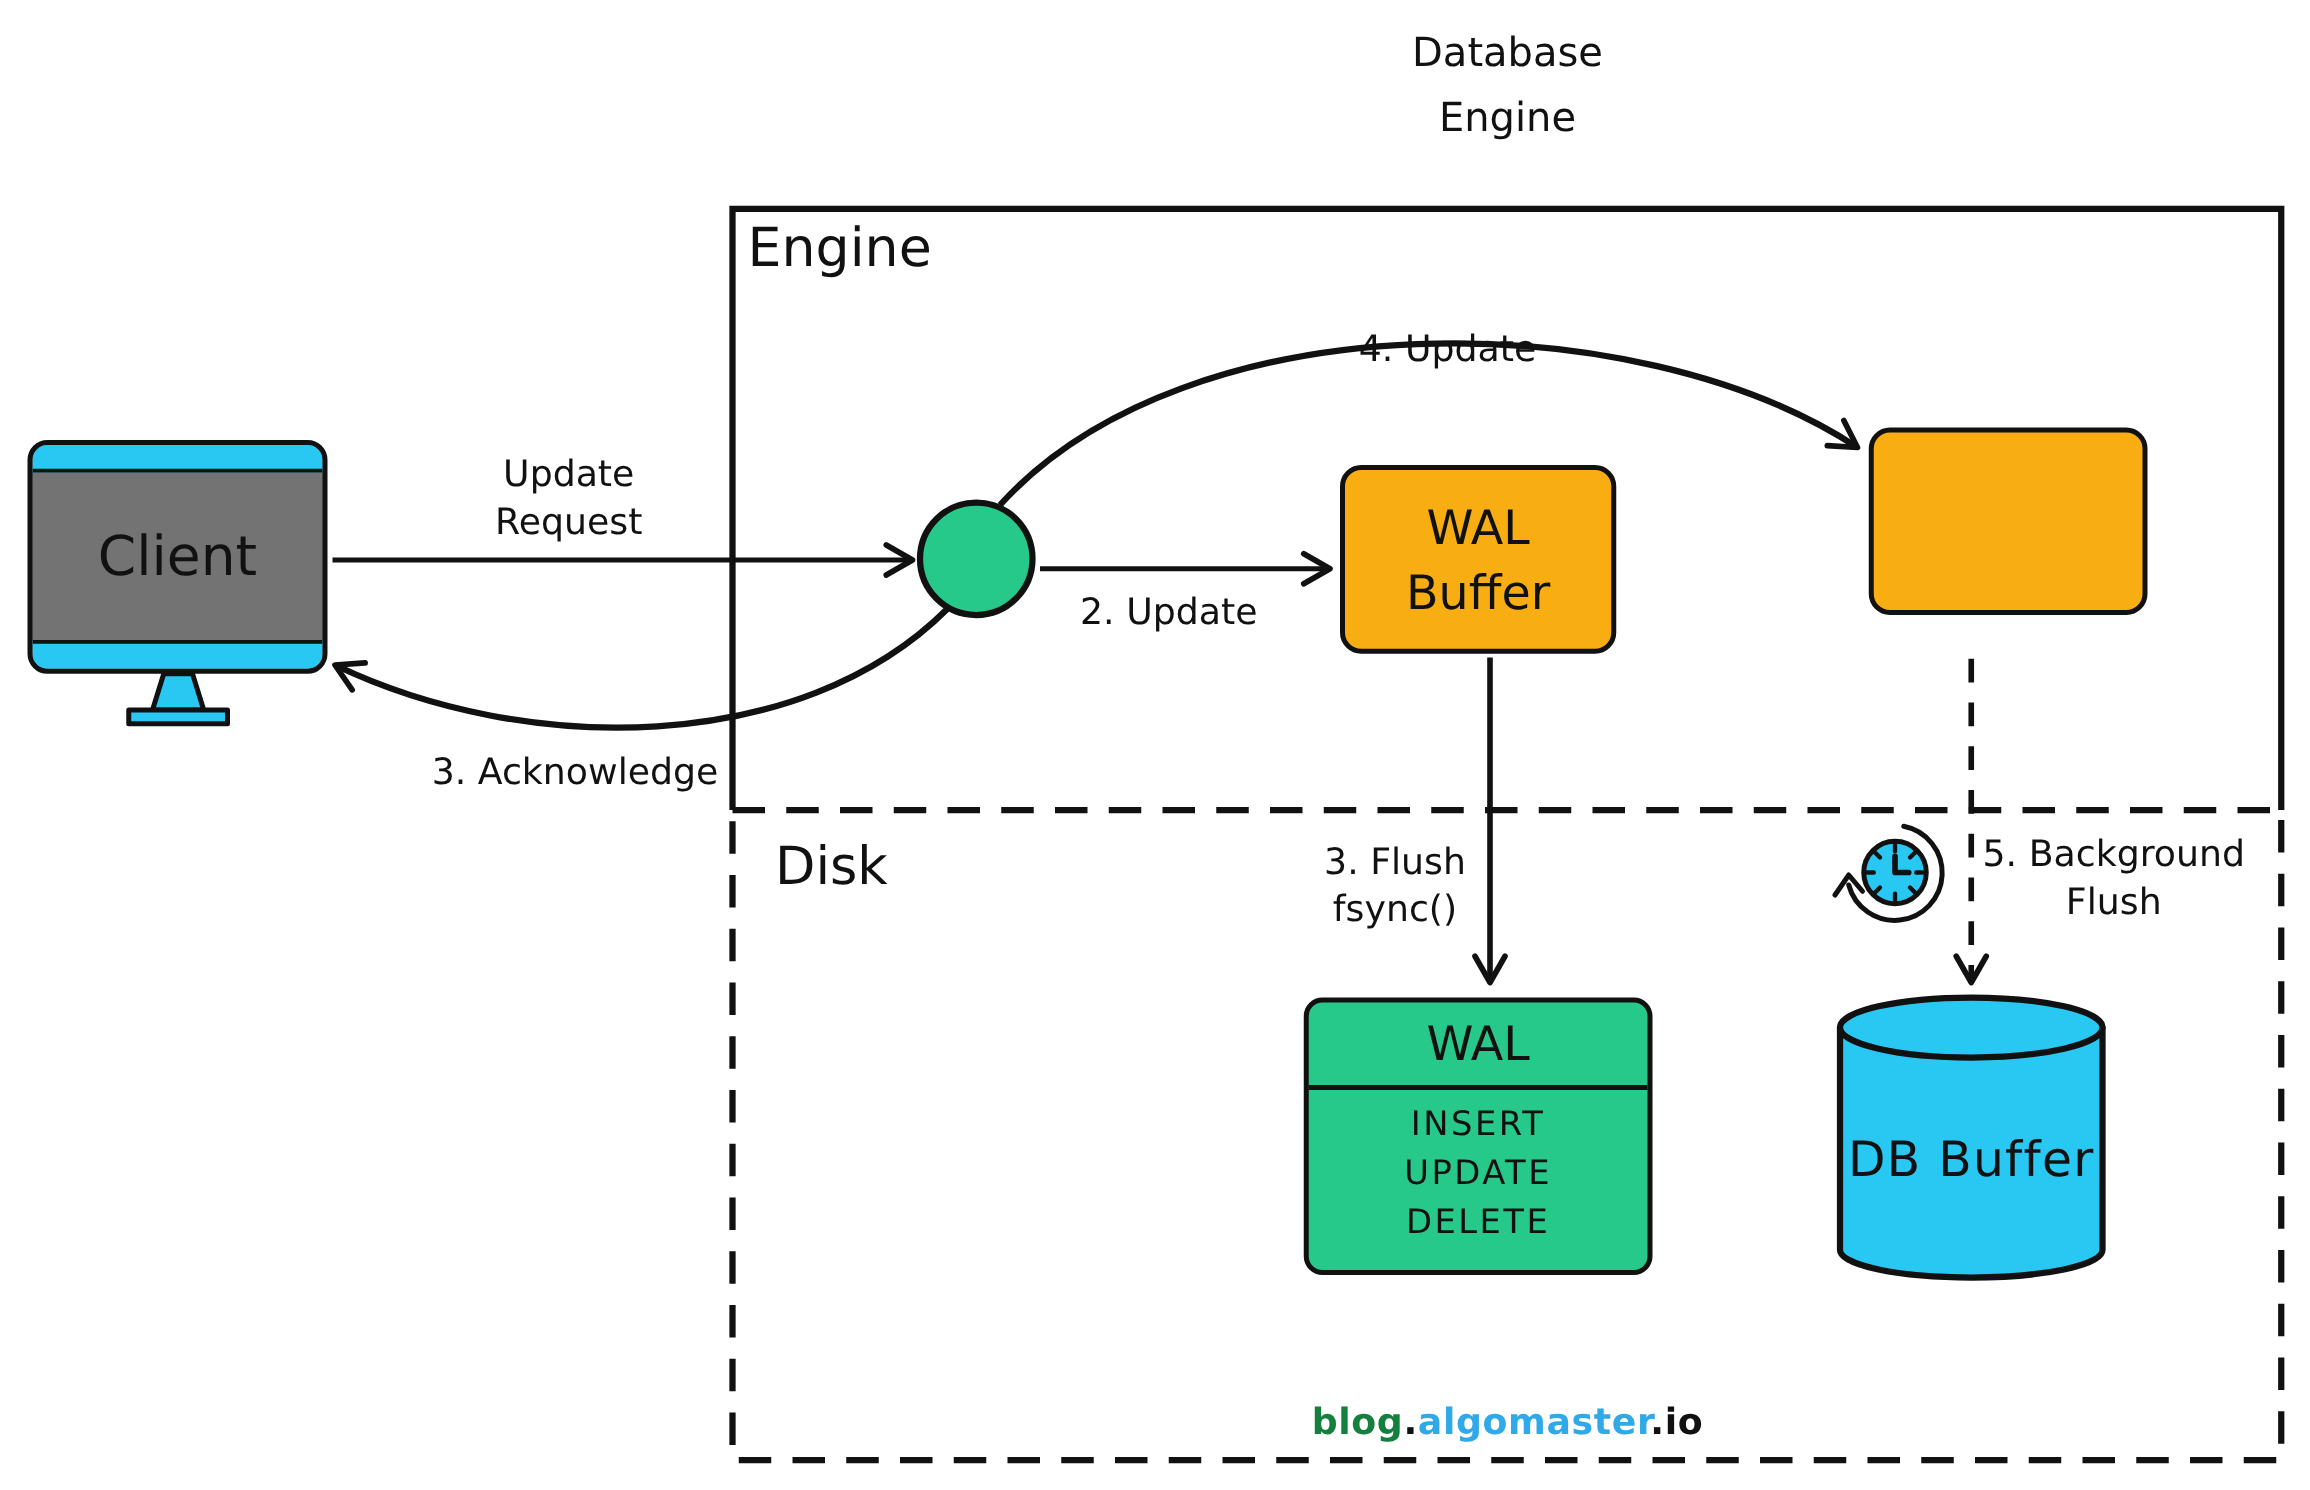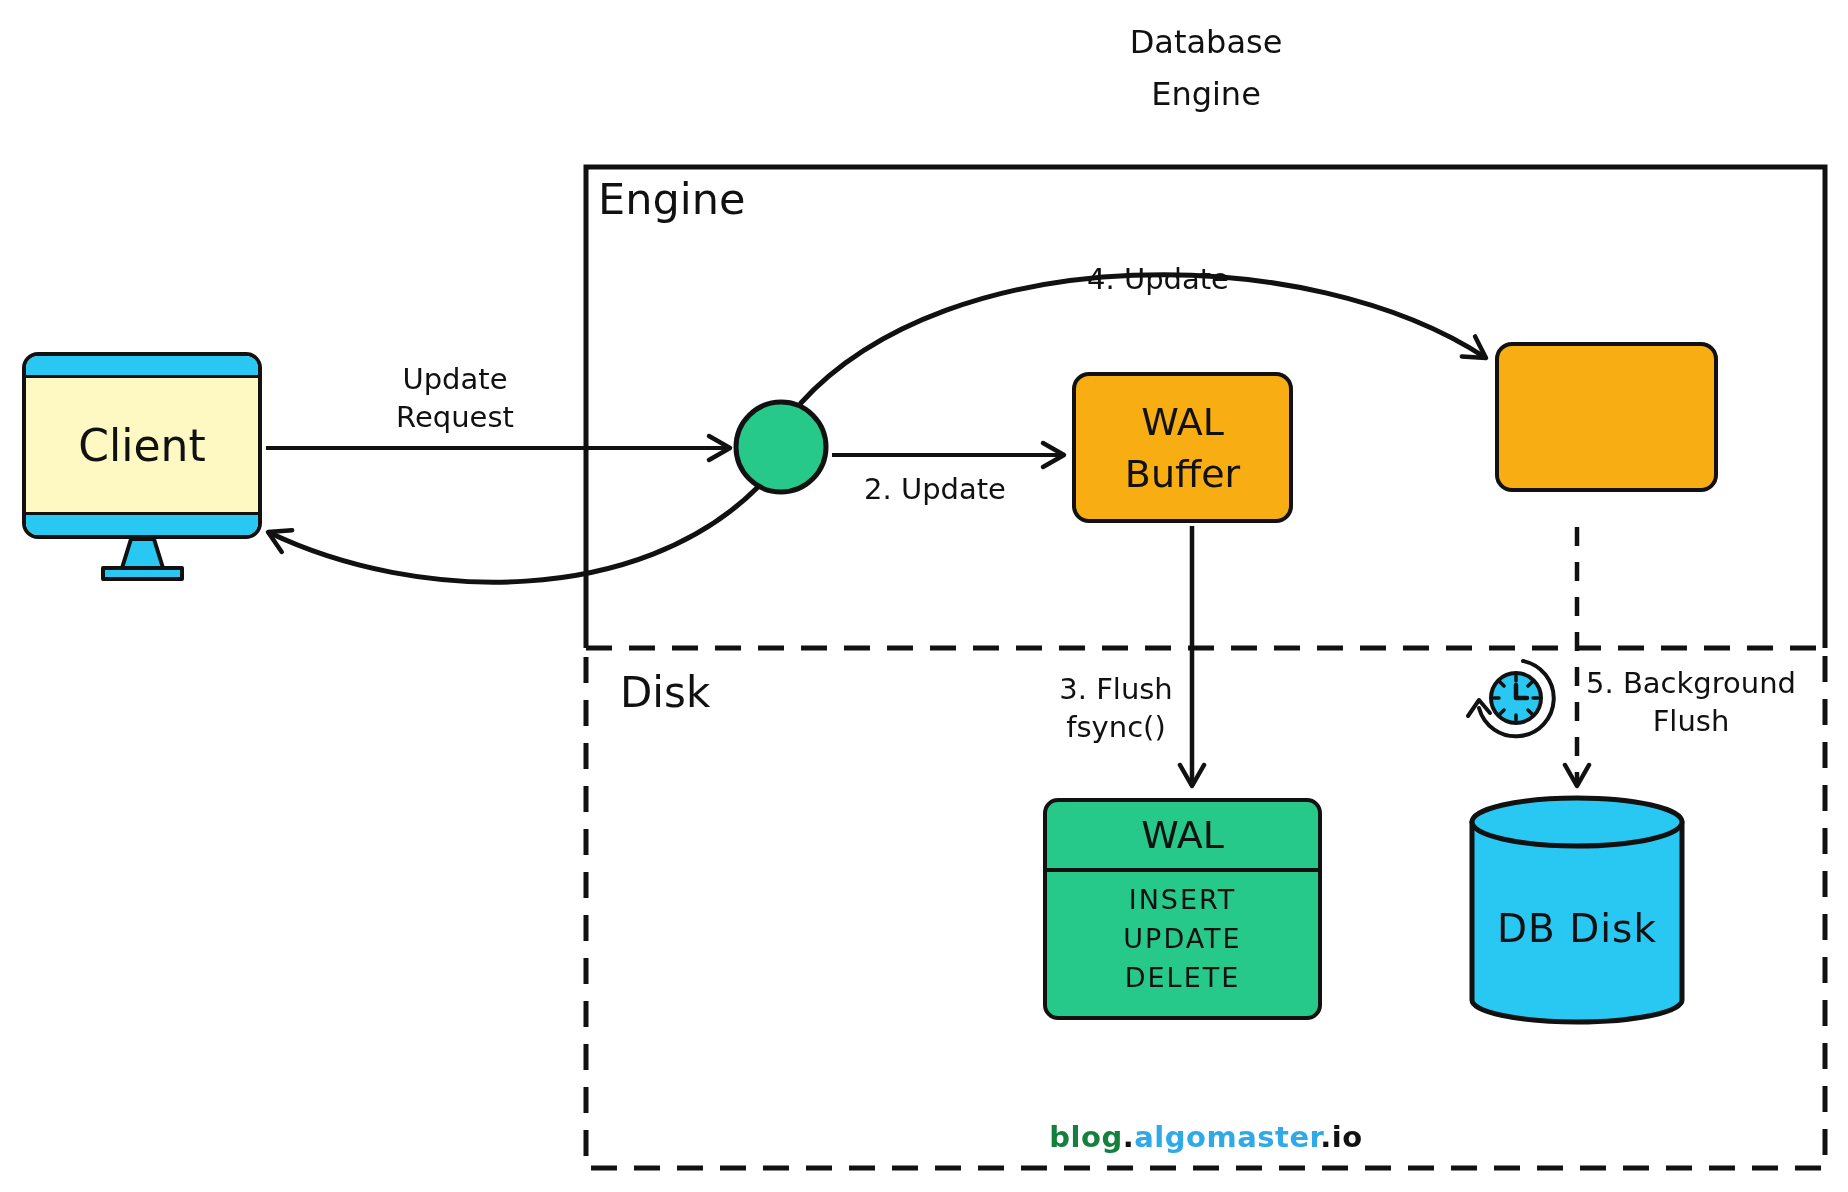--- a/index.html
+++ b/index.html
@@ -15,21 +15,21 @@
   .step{font-size:29px;line-height:38px;}
   .lbl-update-request{left:360px;top:360px;width:190px;}
   .lbl-step1{left:845px;top:470px;width:180px;}
   .lbl-step2{left:1040px;top:670px;width:152px;}
   .lbl-step3{left:338px;top:598px;width:244px;}
   .lbl-step4{left:1068px;top:260px;width:180px;}
   .lbl-step5{left:1585px;top:664px;width:212px;}
 
   .monitor{
     position:absolute;left:22px;top:352px;width:232px;height:179px;
-    background:#fef9c3;border:4px solid #111;border-radius:16px;overflow:hidden;
+    background:#737373;border:4px solid #111;border-radius:16px;overflow:hidden;
   }
   .monitor .band-top{position:absolute;left:0;top:0;right:0;height:19px;background:#29C8F2;border-bottom:3px solid #111;}
   .monitor .band-bottom{position:absolute;left:0;bottom:0;right:0;height:20px;background:#29C8F2;border-top:3px solid #111;}
   .monitor .client-label{position:absolute;inset:0;display:flex;align-items:center;justify-content:center;font-size:44px;font-weight:500;}
 
   .node{position:absolute;border:4px solid #111;border-radius:17px;display:flex;align-items:center;justify-content:center;
         text-align:center;white-space:pre-line;}
   .orange{background:#F8AE13;}
   .wal-buffer{left:1072px;top:372px;width:213px;height:143px;font-size:38px;line-height:52px;font-weight:500;}
   .data-pages-back{left:1495px;top:342px;width:215px;height:142px;}
@@ -113,27 +113,28 @@
 
   <div class="wal-log">
     <div class="hdr">WAL</div>
     <div class="items">
       <div>INSERT</div>
       <div>UPDATE</div>
       <div>DELETE</div>
     </div>
   </div>
 
-  <div class="label db-files-label">DB Disk</div>
+  <div class="label db-files-label">DB Buffer</div>
 
   <div class="label step lbl-update-request">Update
 Request</div>
   <div class="label step lbl-step1">2. Update</div>
   <div class="label step lbl-step2">3. Flush
 fsync()</div>
+  <div class="label step lbl-step3">3. Acknowledge</div>
   <div class="label step lbl-step4">4. Update</div>
   <div class="label step lbl-step5">5. Background
 Flush</div>
 
   <div class="label footer">
     <span class="f-green">blog</span><span class="f-ink">.</span><span class="f-blue">algomaster</span><span class="f-ink">.</span><span class="f-ink">io</span>
   </div>
 
 </div>
 

